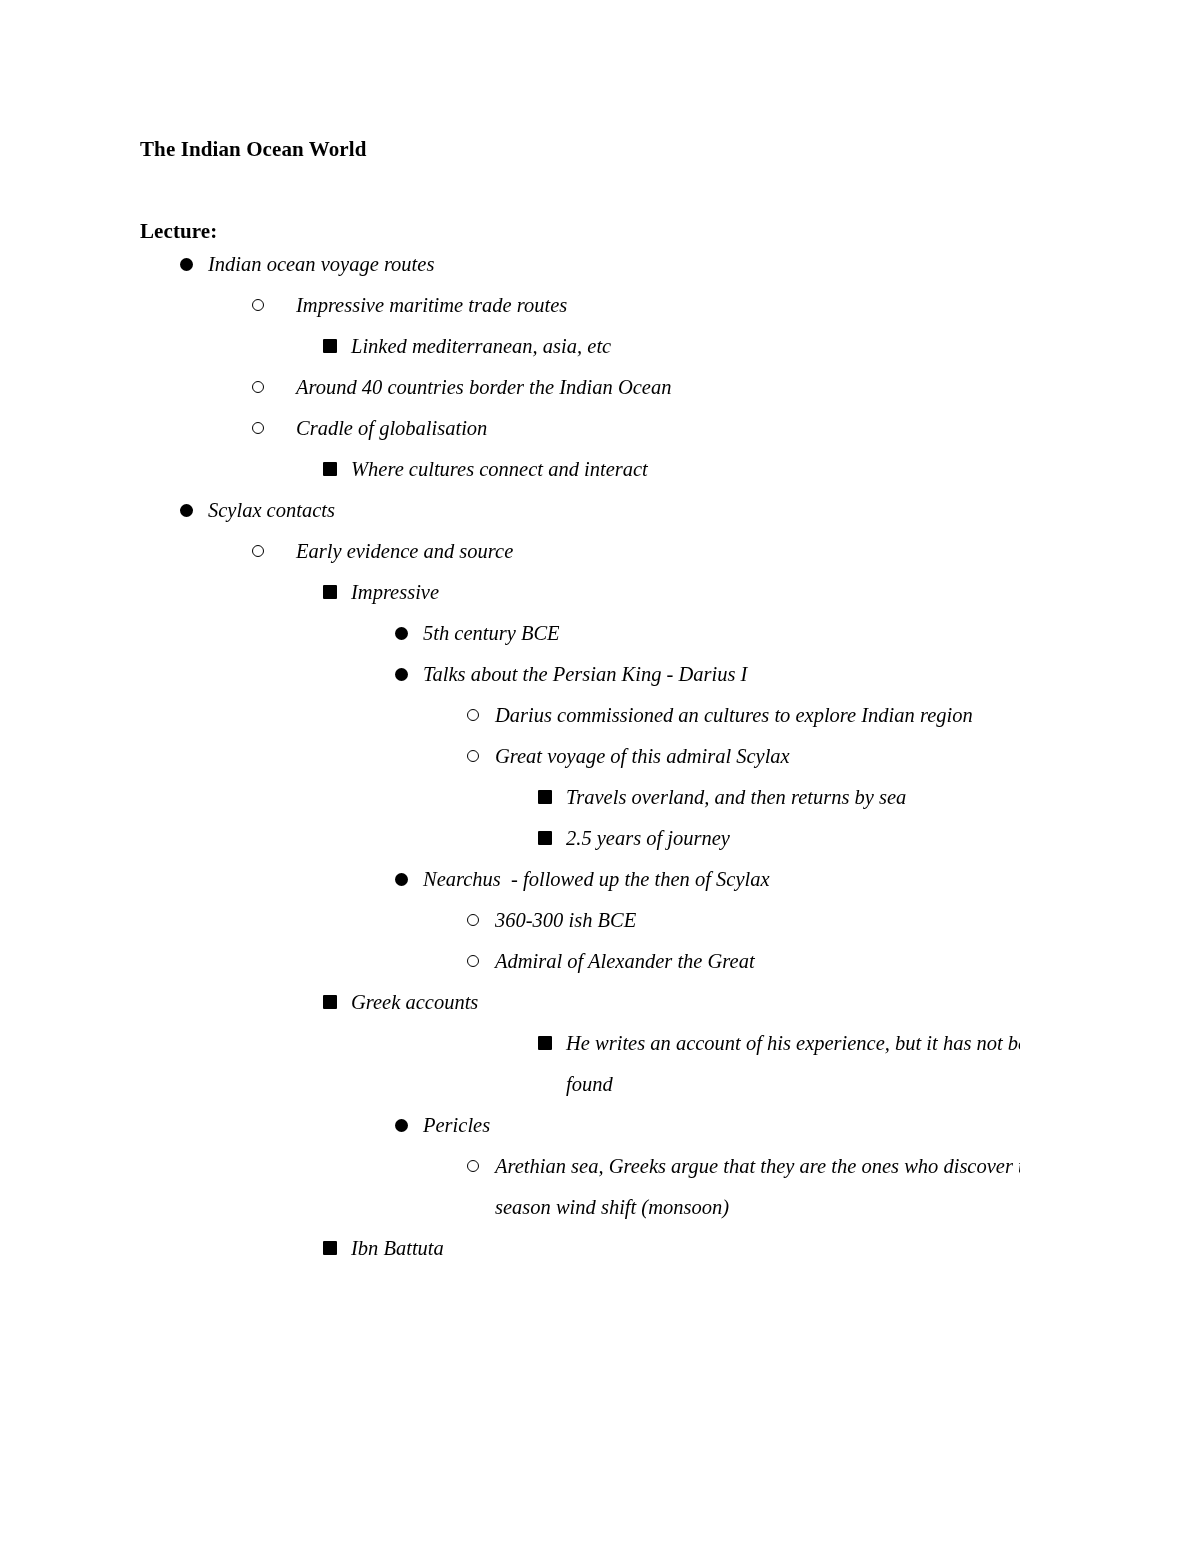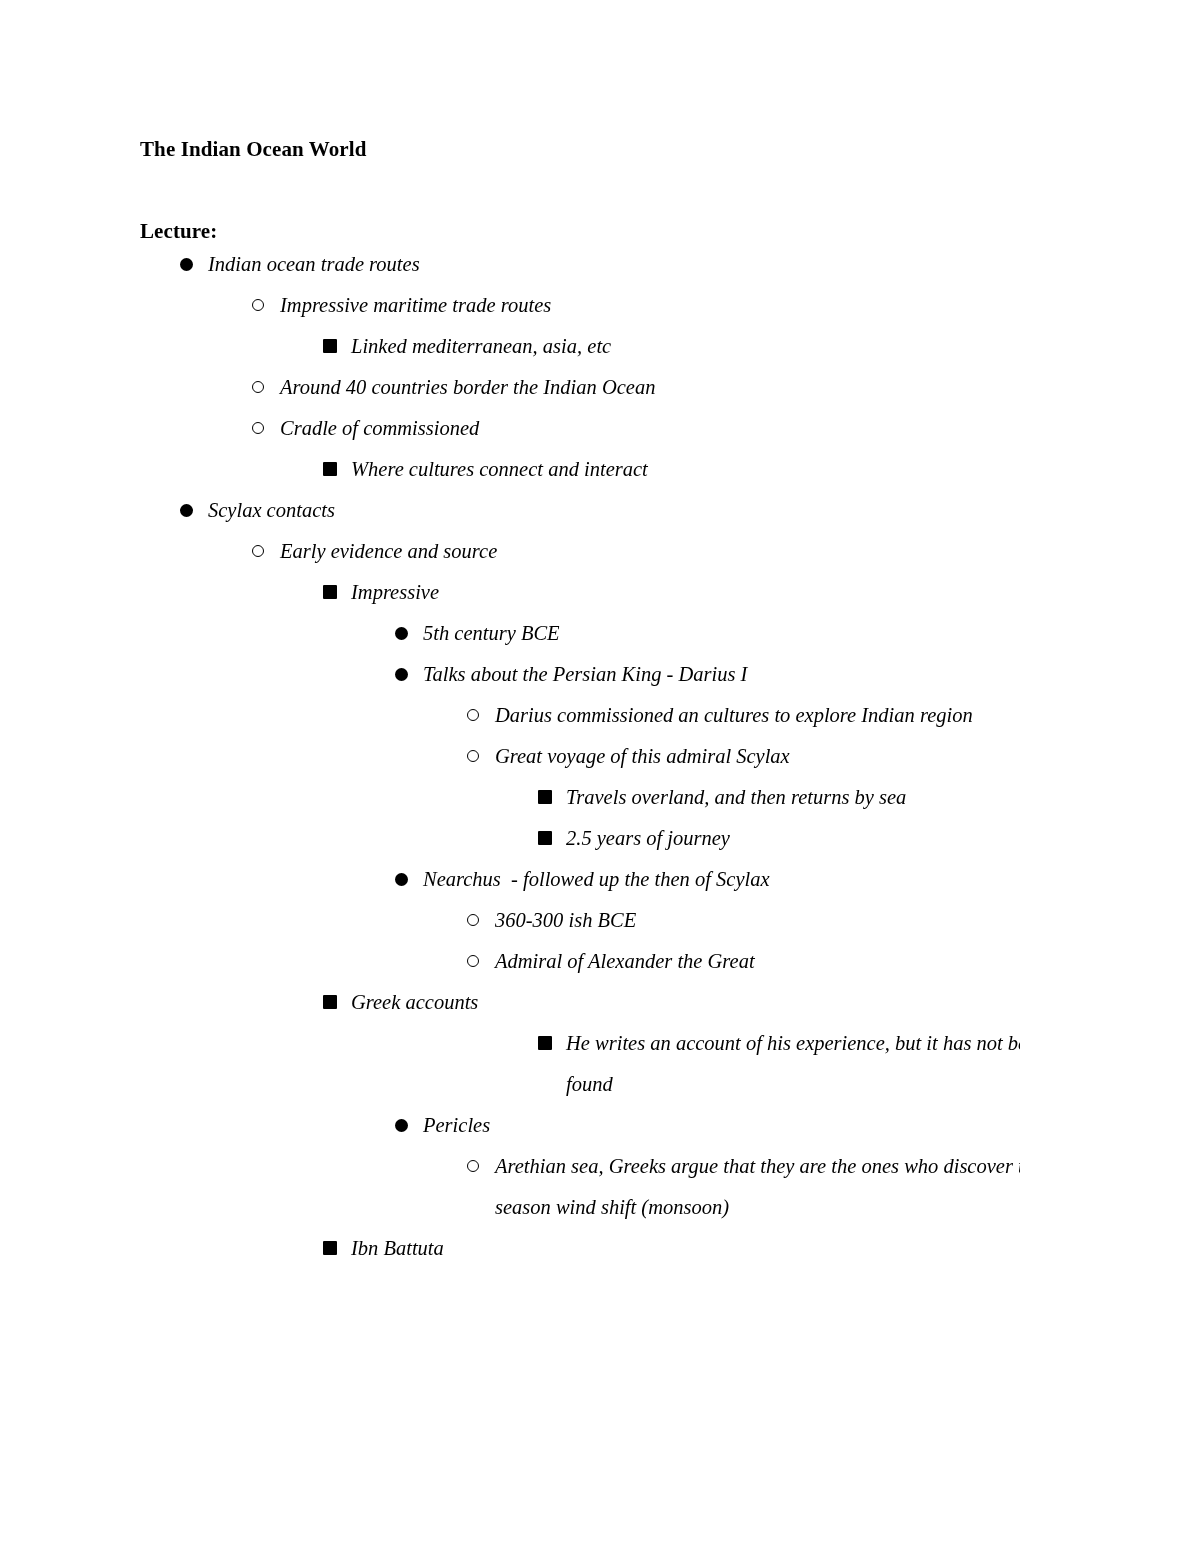--- a/index.html
+++ b/index.html
@@ -100,58 +100,58 @@
 
   
   .lvl1 { margin-left: 40px;  padding-left: 28px; }
   .lvl2 { margin-left: 112px; padding-left: 28px; }
   .lvl3 { margin-left: 183px; padding-left: 28px; }
   .lvl4 { margin-left: 255px; padding-left: 28px; }
   .lvl5 { margin-left: 327px; padding-left: 28px; }
   .lvl6 { margin-left: 398px; padding-left: 28px; }
 
   .lvl1 .txt { max-width: 880px; }
-  .lvl2 .txt { max-width: 810px; }
+  .lvl2 .txt { max-width: 810px; margin-left: 16px; }
   .lvl3 .txt { max-width: 740px; }
   .lvl4 .txt { max-width: 668px; }
   .lvl5 .txt { max-width: 596px; }
   .lvl6 .txt { max-width: 496px; }
 </style>
 </head>
 <body>
 
 <div class="page">
   <div class="doc-body">
 
     <h1 class="doc-title">The Indian Ocean World</h1>
 
     <div class="spacer-after-title"></div>
 
     <h2 class="section-heading">Lecture:</h2>
 
     <div class="outline" id="outline-root">
         <div class="item lvl1">
           <span class="marker"><span class="glyph disc"></span></span>
-          <span class="txt">Indian ocean trade routes</span>
+          <span class="txt">Indian ocean voyage routes</span>
         </div>
         <div class="item lvl2">
           <span class="marker"><span class="glyph circle"></span></span>
           <span class="txt">Impressive maritime trade routes</span>
         </div>
         <div class="item lvl3">
           <span class="marker"><span class="glyph square"></span></span>
           <span class="txt">Linked mediterranean, asia, etc</span>
         </div>
         <div class="item lvl2">
           <span class="marker"><span class="glyph circle"></span></span>
           <span class="txt">Around 40 countries border the Indian Ocean</span>
         </div>
         <div class="item lvl2">
           <span class="marker"><span class="glyph circle"></span></span>
-          <span class="txt">Cradle of commissioned</span>
+          <span class="txt">Cradle of globalisation</span>
         </div>
         <div class="item lvl3">
           <span class="marker"><span class="glyph square"></span></span>
           <span class="txt">Where cultures connect and interact</span>
         </div>
         <div class="item lvl1">
           <span class="marker"><span class="glyph disc"></span></span>
           <span class="txt">Scylax contacts</span>
         </div>
         <div class="item lvl2">

